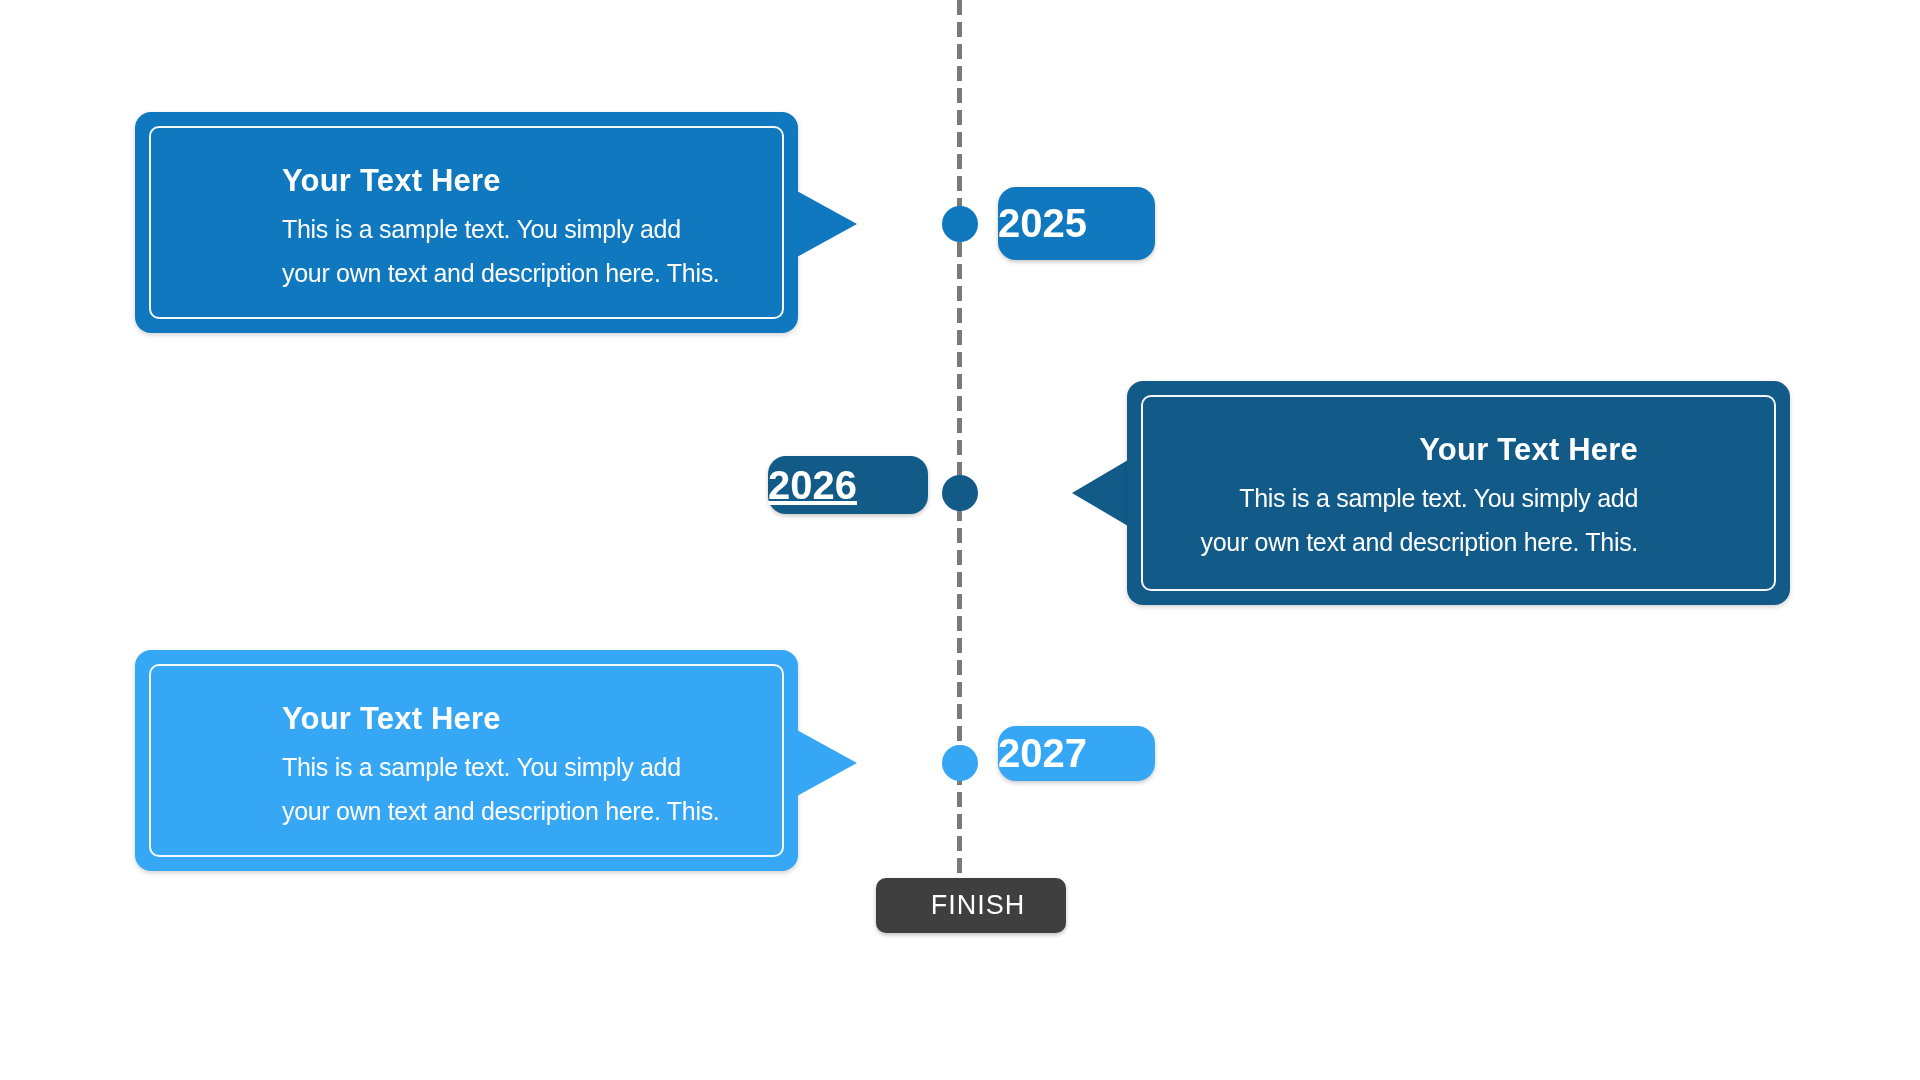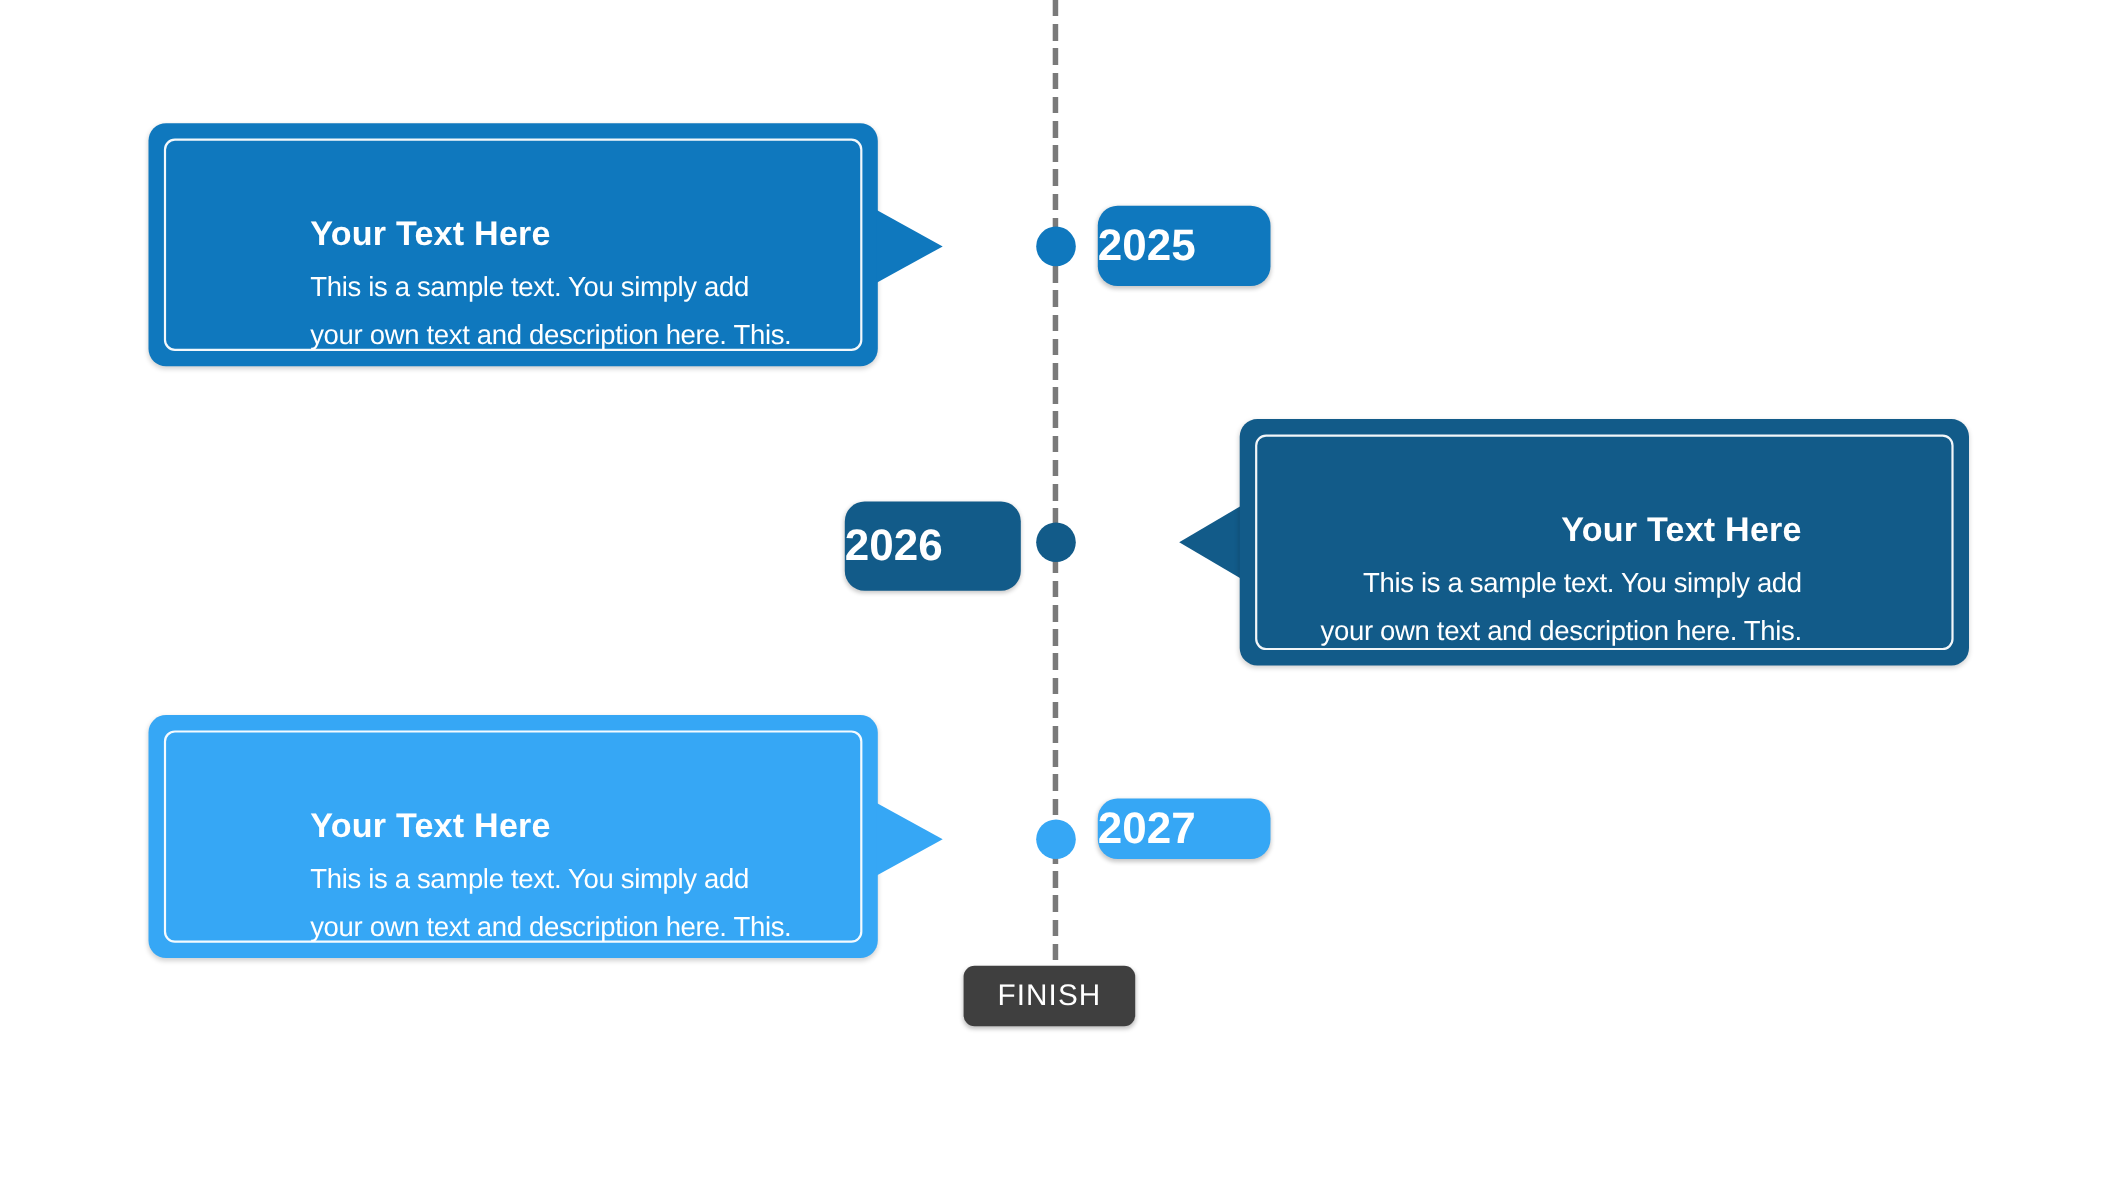--- a/index.html
+++ b/index.html
@@ -32,21 +32,20 @@
     position:absolute;inset:14px;
     border:2px solid rgba(255,255,255,0.95);
     border-radius:10px;
     pointer-events:none;
   }
   .event-content{
     position:absolute;inset:0;
     padding:50px 60px 0 147px;
     box-sizing:border-box;
     text-align:left;
-    margin-top:32px;
   }
   .event-content.right-align{
     padding:50px 152px 0 60px;
     text-align:right;
   }
   .event-title{
     font-size:31px;font-weight:bold;
     line-height:38px;
     letter-spacing:0.2px;
   }
@@ -83,25 +82,26 @@
     width:157px;height:73px;
     border-radius:18px;
     color:#fff;font-size:40px;font-weight:bold;
     display:flex;align-items:center;justify-content:flex-start;
     box-shadow:0 2px 4px rgba(0,0,0,0.22);
   }
 
   
   .finish-badge{
     position:absolute;
-    left:876px;top:878px;width:156px;height:55px;
+    left:876px;top:878px;width:176px;height:55px;
     border-radius:10px;
     color:#fff;font-size:27px;letter-spacing:1px;
     display:flex;align-items:center;justify-content:center;
     box-shadow:0 2px 4px rgba(0,0,0,0.25);
+    padding-left:14px;
   }
 </style>
 </head>
 <body>
 
 <div class="canvas">
 
   <div class="timeline-line"></div>
 
   <div class="event-box" style="left: 135px; top: 112px; background-color: rgb(15, 120, 190);">
@@ -113,21 +113,21 @@
         <div>your own text and description here. This.</div>
       </div>
     </div>
   </div>
   <div class="arrow-right" style="left: 797px; top: 191px; border-left-color: rgb(15, 120, 190);"></div>
   <div class="timeline-dot" style="left: 942px; top: 206px; background-color: rgb(15, 120, 190);"></div>
   <div class="year-badge" style="left: 998px; top: 187px; background-color: rgb(15, 120, 190);">
     <span>2025</span>
   </div>
 
-  <div class="year-badge" style="left: 768px; top: 456px; width: 160px; height: 81px; background-color: rgb(18, 91, 137);">
+  <div class="year-badge" style="left: 768px; top: 456px; width: 160px; height: 58px; background-color: rgb(18, 91, 137); text-decoration: underline;">
     <span>2026</span>
   </div>
   <div class="timeline-dot" style="left: 942px; top: 475px; background-color: rgb(18, 91, 137);"></div>
   <div class="arrow-left" style="left: 1072px; top: 460px; border-right-color: rgb(18, 91, 137);"></div>
   <div class="event-box" style="left: 1127px; top: 381px; height: 224px; background-color: rgb(18, 91, 137);">
     <div class="inner-border"></div>
     <div class="event-content right-align">
       <div class="event-title">Your Text Here</div>
       <div class="event-body">
         <div>This is a sample text. You simply add</div>

